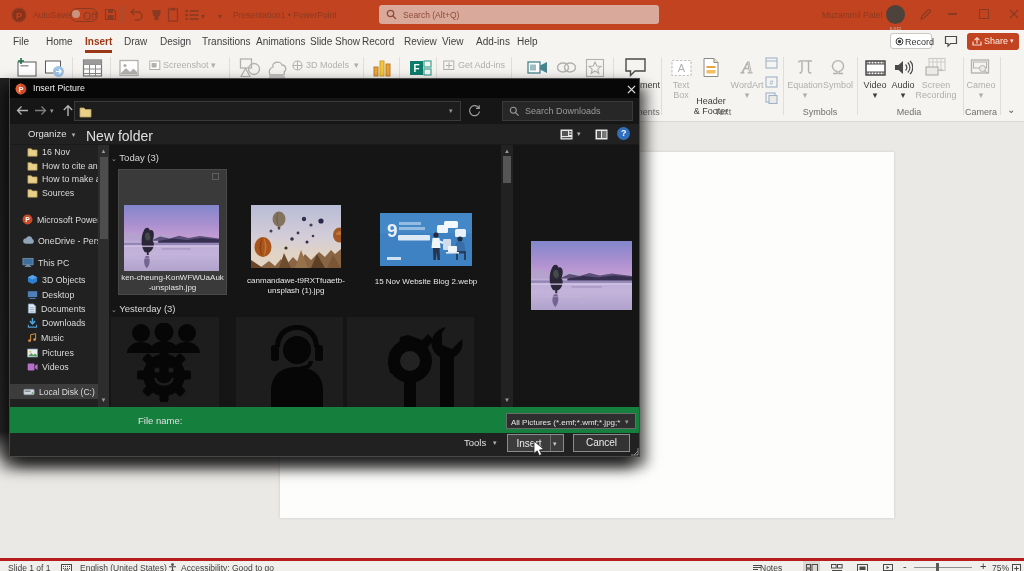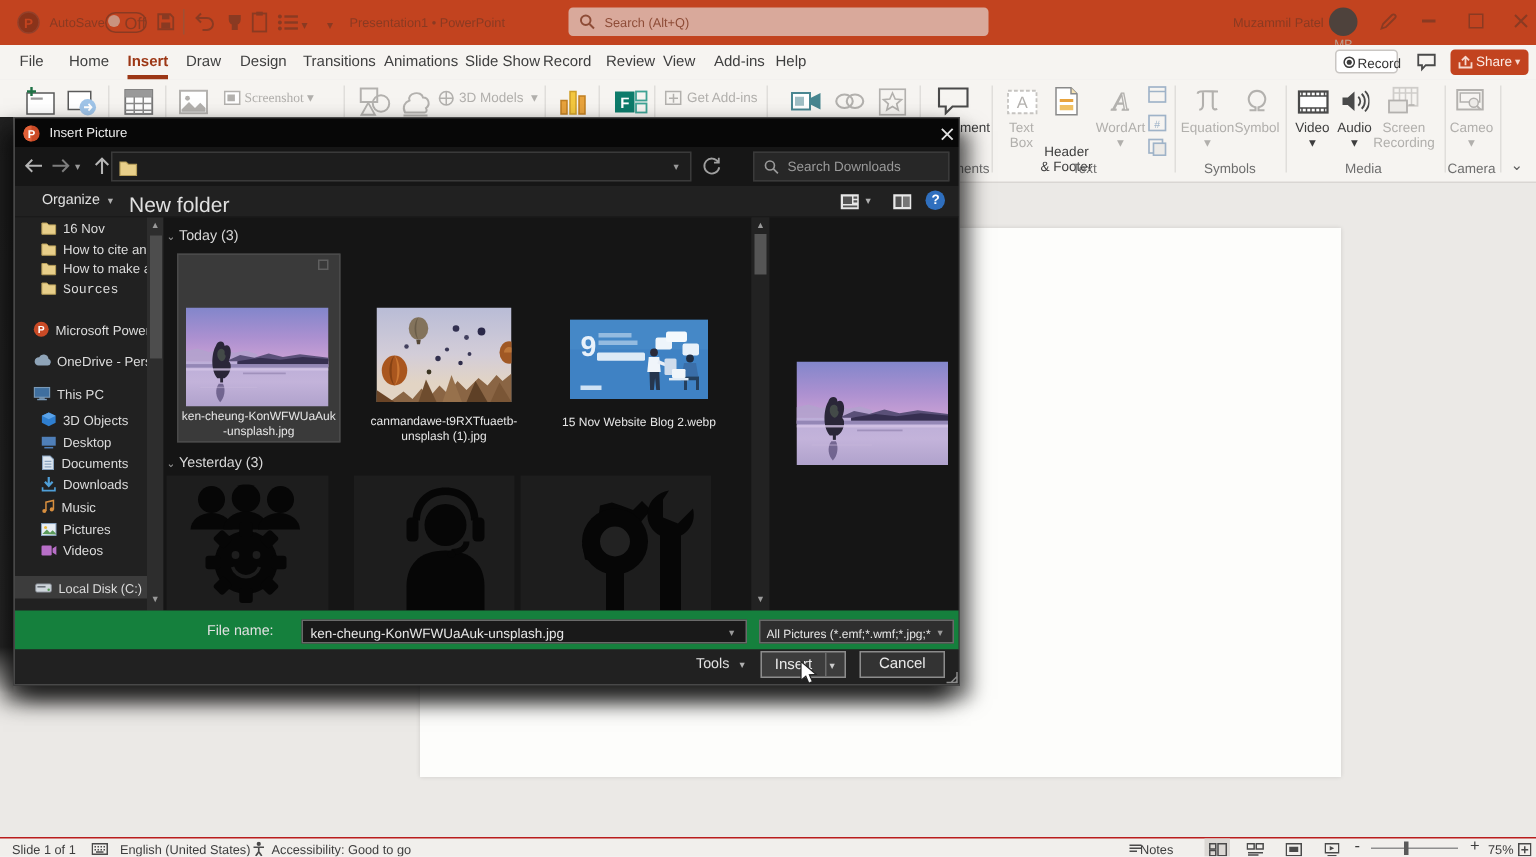--- a/index.html
+++ b/index.html
@@ -18,21 +18,21 @@
   .rsep{position:absolute;top:4px;height:58px;width:1px;background:#e0dedb;}
   .rlabel{position:absolute;top:54px;font-size:9px;color:#6e6e6e;text-align:center;}
   .rbtxt{position:absolute;font-size:9px;color:#3d3d3d;text-align:center;line-height:9.5px;}
   .gray{color:#b1afac;}
   
   #canvas{position:absolute;left:0;top:122px;width:1024px;height:436px;background:#ebe9e6;}
   #slide{position:absolute;left:280px;top:30px;width:614px;height:366px;background:#fdfdfb;
       box-shadow:0 0 3px rgba(0,0,0,0.12);}
   
   #statusbar{position:absolute;left:0;top:558px;width:1024px;height:13px;background:#f1efec;
-      border-top:1px solid #b91c1c;box-sizing:border-box;font-size:8.5px;color:#3d3d3d;}
+      border-top:3px solid #b91c1c;box-sizing:border-box;font-size:8.5px;color:#3d3d3d;}
   .sitem{position:absolute;top:1px;height:12px;line-height:12px;}
   
   #dialog{position:absolute;left:9px;top:78px;width:629px;height:377px;background:#212121;
       box-shadow:-7px 9px 14px 1px rgba(8,8,8,0.8), 7px 9px 12px 0px rgba(8,8,8,0.55);border:1px solid #484848;}
   #dtitle{position:absolute;left:0;top:0;width:100%;height:19px;background:#070707;}
   #daddr{position:absolute;left:0;top:19px;width:100%;height:26px;background:#161616;}
   #dtool{position:absolute;left:0;top:45px;width:100%;height:21px;background:#212121;
       border-bottom:1px solid #1a1a1a;box-sizing:border-box;}
   #dbody{position:absolute;left:0;top:66px;width:100%;height:262px;}
   #dsidebar{position:absolute;left:0;top:0;width:88px;height:262px;background:#212121;font-size:8.8px;color:#dcdcdc;}
@@ -195,21 +195,21 @@
     <svg class="abs" style="left:119px;top:5px" width="20" height="20" viewBox="0 0 20 20">
       <rect x="1" y="2.5" width="18" height="15" fill="#fff" stroke="#b3b1ae" stroke-width="1.3"></rect>
       <circle cx="6" cy="7.5" r="1.6" fill="#b3b1ae"></circle>
       <path d="M2 15 l5-5 4 4 3.5-3.5 3.5 3.5 v2.5 h-16z" fill="#b3b1ae"></path>
     </svg>
 
     <svg class="abs" style="left:149px;top:7px" width="12" height="11" viewBox="0 0 12 11">
       <rect x="0.8" y="1" width="10" height="8.5" fill="#fff" stroke="#b3b1ae"></rect>
       <rect x="2.6" y="3" width="5" height="4.5" fill="#b3b1ae"></rect>
     </svg>
-    <div class="rbtxt gray" style="left:163px;top:8px;font-family:Liberation Serif, serif;">Screenshot ▾</div>
+    <div class="rbtxt gray" style="left:163px;top:8px;">Screenshot ▾</div>
 
     <svg class="abs" style="left:239px;top:4px" width="22" height="21" viewBox="0 0 22 21">
       <rect x="1.5" y="2" width="11" height="9" fill="none" stroke="#b3b1ae" stroke-width="1.3"></rect>
       <circle cx="15" cy="12" r="5.5" fill="none" stroke="#b3b1ae" stroke-width="1.3"></circle>
       <path d="M2 19.5 l4.5-8 4.5 8 z" fill="none" stroke="#b3b1ae" stroke-width="1.2"></path>
     </svg>
 
     <svg class="abs" style="left:266px;top:4px" width="22" height="21" viewBox="0 0 22 21">
       <path d="M4 18 c-2-4 0-7 3-8 -2-5 8-7 9-2 4 0 5 5 2 7 1 2 0 3-1 3z" fill="none" stroke="#b3b1ae" stroke-width="1.3"></path>
       <path d="M3 20 h16" stroke="#b3b1ae" stroke-width="1.3"></path>
@@ -454,21 +454,21 @@
               <path d="M1 2 h4 l1.5 1.5 H12 V11 H1 z" fill="#e8cf8a" stroke="#b89f5a" stroke-width="0.8"></path>
             </svg>16 Nov</div>
         <div class="srow" style="top:13.5px;padding-left:17px;">
           <svg width="11" height="10" viewBox="0 0 13 12">
               <path d="M1 2 h4 l1.5 1.5 H12 V11 H1 z" fill="#e8cf8a" stroke="#b89f5a" stroke-width="0.8"></path>
             </svg>How to cite an i</div>
         <div class="srow" style="top:27px;padding-left:17px;">
           <svg width="11" height="10" viewBox="0 0 13 12">
               <path d="M1 2 h4 l1.5 1.5 H12 V11 H1 z" fill="#e8cf8a" stroke="#b89f5a" stroke-width="0.8"></path>
             </svg>How to make an</div>
-        <div class="srow" style="top:40.5px;padding-left:17px;font-family:Liberation Mono, monospace;">
+        <div class="srow" style="top:40.5px;padding-left:17px;">
           <svg width="11" height="10" viewBox="0 0 13 12">
               <path d="M1 2 h4 l1.5 1.5 H12 V11 H1 z" fill="#e8cf8a" stroke="#b89f5a" stroke-width="0.8"></path>
             </svg>Sources</div>
         <div class="srow" style="top:68px;padding-left:12px;">
           <svg width="11" height="11" viewBox="0 0 12 12">
               <circle cx="6" cy="6" r="5.4" fill="#c94a26"></circle>
               <text x="6" y="8.8" font-size="7.5" fill="#fff" text-anchor="middle" font-weight="bold">P</text>
             </svg>Microsoft PowerP</div>
         <div class="srow" style="top:89px;padding-left:12px;">
           <svg width="12" height="11" viewBox="0 0 13 11">
@@ -697,24 +697,20 @@
           <rect x="24" y="48" width="2" height="5" fill="#2a2638"></rect>
           <path d="M23 54 C20 58 21 64 24 67 C27 64 28 58 26 54 z" fill="#5a4e7a" opacity="0.75"></path>
           <rect y="43" width="100" height="1.6" fill="#d4c4e6" opacity="0.8"></rect>
           <rect x="40" y="46" width="30" height="1.2" fill="#8a7ca8" opacity="0.6"></rect>
           <rect x="10" y="56" width="40" height="1" fill="#c8b8dc" opacity="0.5"></rect>
         </svg>
       </div>
     </div>
     <div id="dname">
       <div class="abs" style="left:128px;top:8px;font-size:9.5px;color:#e0e0e0;">File name:</div>
-      <div class="abs" style="left:191px;top:6px;width:297px;height:16px;background:#191919;border:1px solid #6a6a6a;box-sizing:border-box;">
-        <div class="abs" style="left:5px;top:3px;font-size:9px;color:#e6e6e6;white-space:nowrap;">ken-cheung-KonWFWUaAuk-unsplash.jpg</div>
-        <div class="abs" style="left:284px;top:4px;font-size:7px;color:#9a9a9a;">▾</div>
-      </div>
       <div class="abs" style="left:496px;top:6px;width:130px;height:16px;background:#2e2e2e;border:1px solid #6a6a6a;box-sizing:border-box;">
         <div class="abs" style="left:4px;top:3.5px;font-size:8px;color:#e6e6e6;white-space:nowrap;overflow:hidden;width:112px;">All Pictures (*.emf;*.wmf;*.jpg;*</div>
         <div class="abs" style="left:118px;top:4px;font-size:7px;color:#9a9a9a;">▾</div>
       </div>
     </div>
     <div id="dbtns">
       <div class="abs" style="left:454px;top:4px;font-size:9.5px;color:#e0e0e0;">Tools</div>
       <div class="abs" style="left:483px;top:6px;font-size:7px;color:#b0b0b0;">▾</div>
       <div class="dbtn" style="left:497px;top:1px;width:57px;height:18px;background:#3c3c3c;">
         <div class="abs" style="left:0;top:3px;width:42px;text-align:center;">Insert</div>

